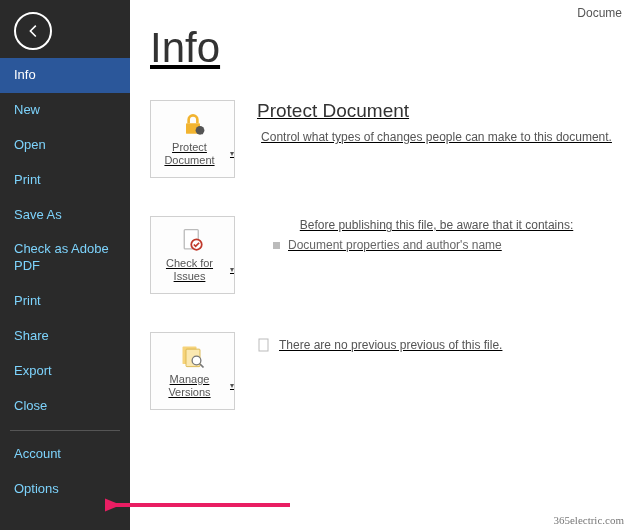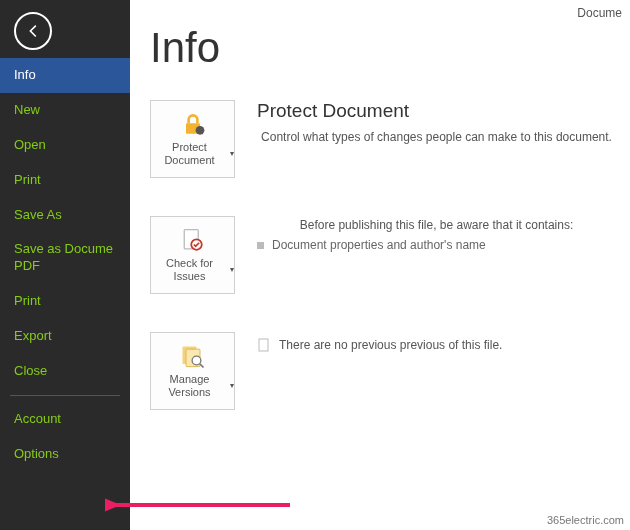--- a/index.html
+++ b/index.html
@@ -2,57 +2,58 @@
 <html><head>
 <meta charset="utf-8">
 <style>
 * { box-sizing: border-box; margin: 0; padding: 0; }
 body { font-family: "Segoe UI", Arial, sans-serif; background: #fff; width: 630px; height: 530px; overflow: hidden; position: relative; }
 .app { display: flex; width: 100%; height: 100%; }
 .sidebar { width: 130px; background: #2a2a2a; color: #fff; display: flex; flex-direction: column; font-size: 13px; }
 .back-btn { width: 38px; height: 38px; border: 2px solid #fff; border-radius: 50%; margin: 12px 0 8px 14px; display: flex; align-items: center; justify-content: center; cursor: pointer; }
 .back-btn svg { width: 18px; height: 18px; fill: #fff; }
 .nav-list { display: flex; flex-direction: column; }
-.nav-item { padding: 9px 14px; cursor: pointer; color: #84cc16; line-height: 1.3; }
+.nav-item { padding: 9px 14px; cursor: pointer; color: #7dd3fc; line-height: 1.3; }
 .nav-item.active { background: #2b579a; color: #fff; }
 .nav-divider { border: none; border-top: 1px solid #555; margin: 6px 10px; }
-.content { flex: 1; padding: 0 4px 0 20px; position: relative; }
+.content { flex: 1; padding: 0 4px 0 20px; position: relative; text-decoration: underline; }
 .doc-label { position: absolute; top: 6px; right: 8px; font-size: 12px; color: #555; }
 .page-title { font-size: 42px; font-weight: 300; color: #333; margin: 24px 0 28px 0; }
 .section { display: flex; gap: 22px; margin-bottom: 38px; }
 .tile { width: 85px; height: 78px; border: 1px solid #d0d0d0; background: #fdfdfd; display: flex; flex-direction: column; align-items: center; justify-content: center; gap: 2px; cursor: pointer; }
 .tile-icon { width: 30px; height: 28px; display: flex; align-items: center; justify-content: center; }
 .tile-label { font-size: 11px; color: #555; text-align: center; line-height: 1.2; display: flex; align-items: center; gap: 2px; }
 .caret { font-size: 8px; color: #555; }
 .section-body { flex: 1; padding-right: 10px; }
 .section-title { font-size: 19px; color: #333; margin-bottom: 6px; font-weight: 400; }
 .section-text { font-size: 12px; color: #555; line-height: 1.5; text-align: center; }
-.bullet-row { display: flex; align-items: center; gap: 8px; font-size: 12px; color: #666; margin-top: 4px; margin-left: 0; }
+.bullet-row { display: flex; align-items: center; gap: 8px; font-size: 12px; color: #666; margin-top: 4px; margin-left: 16px; }
 .bullet-sq { width: 7px; height: 7px; background: #bbb; display: inline-block; }
 .arrow { position: absolute; left: 105px; top: 495px; z-index: 5; }
-.watermark { position: absolute; right: 6px; bottom: 4px; font-size: 11px; color: #777; font-family: Liberation Sans, sans-serif; }
+.watermark { position: absolute; right: 6px; bottom: 4px; font-size: 11px; color: #777; font-family: Liberation Serif, serif; }
 </style>
 </head>
 <body>
 
 <div class="app">
   <nav class="sidebar">
     <div class="back-btn">
       <svg viewBox="0 0 24 24">
           <path d="M15 4l-8 8 8 8 1.5-1.5L10 12l6.5-6.5z"></path>
         </svg>
     </div>
     <div class="nav-list">
       <div class="nav-item active">Info</div>
       <div class="nav-item">New</div>
       <div class="nav-item">Open</div>
       <div class="nav-item">Print</div>
       <div class="nav-item">Save As</div>
-      <div class="nav-item">Save as Docume PDF</div>
+      <div class="nav-item">Check as Adobe PDF</div>
       <div class="nav-item">Print</div>
+      <div class="nav-item">Share</div>
       <div class="nav-item">Export</div>
       <div class="nav-item">Close</div>
       <hr class="nav-divider">
       <div class="nav-item">Account</div>
       <div class="nav-item">Options</div>
     </div>
   </nav>
 
   <main class="content">
     <div class="doc-label">Docume</div>

